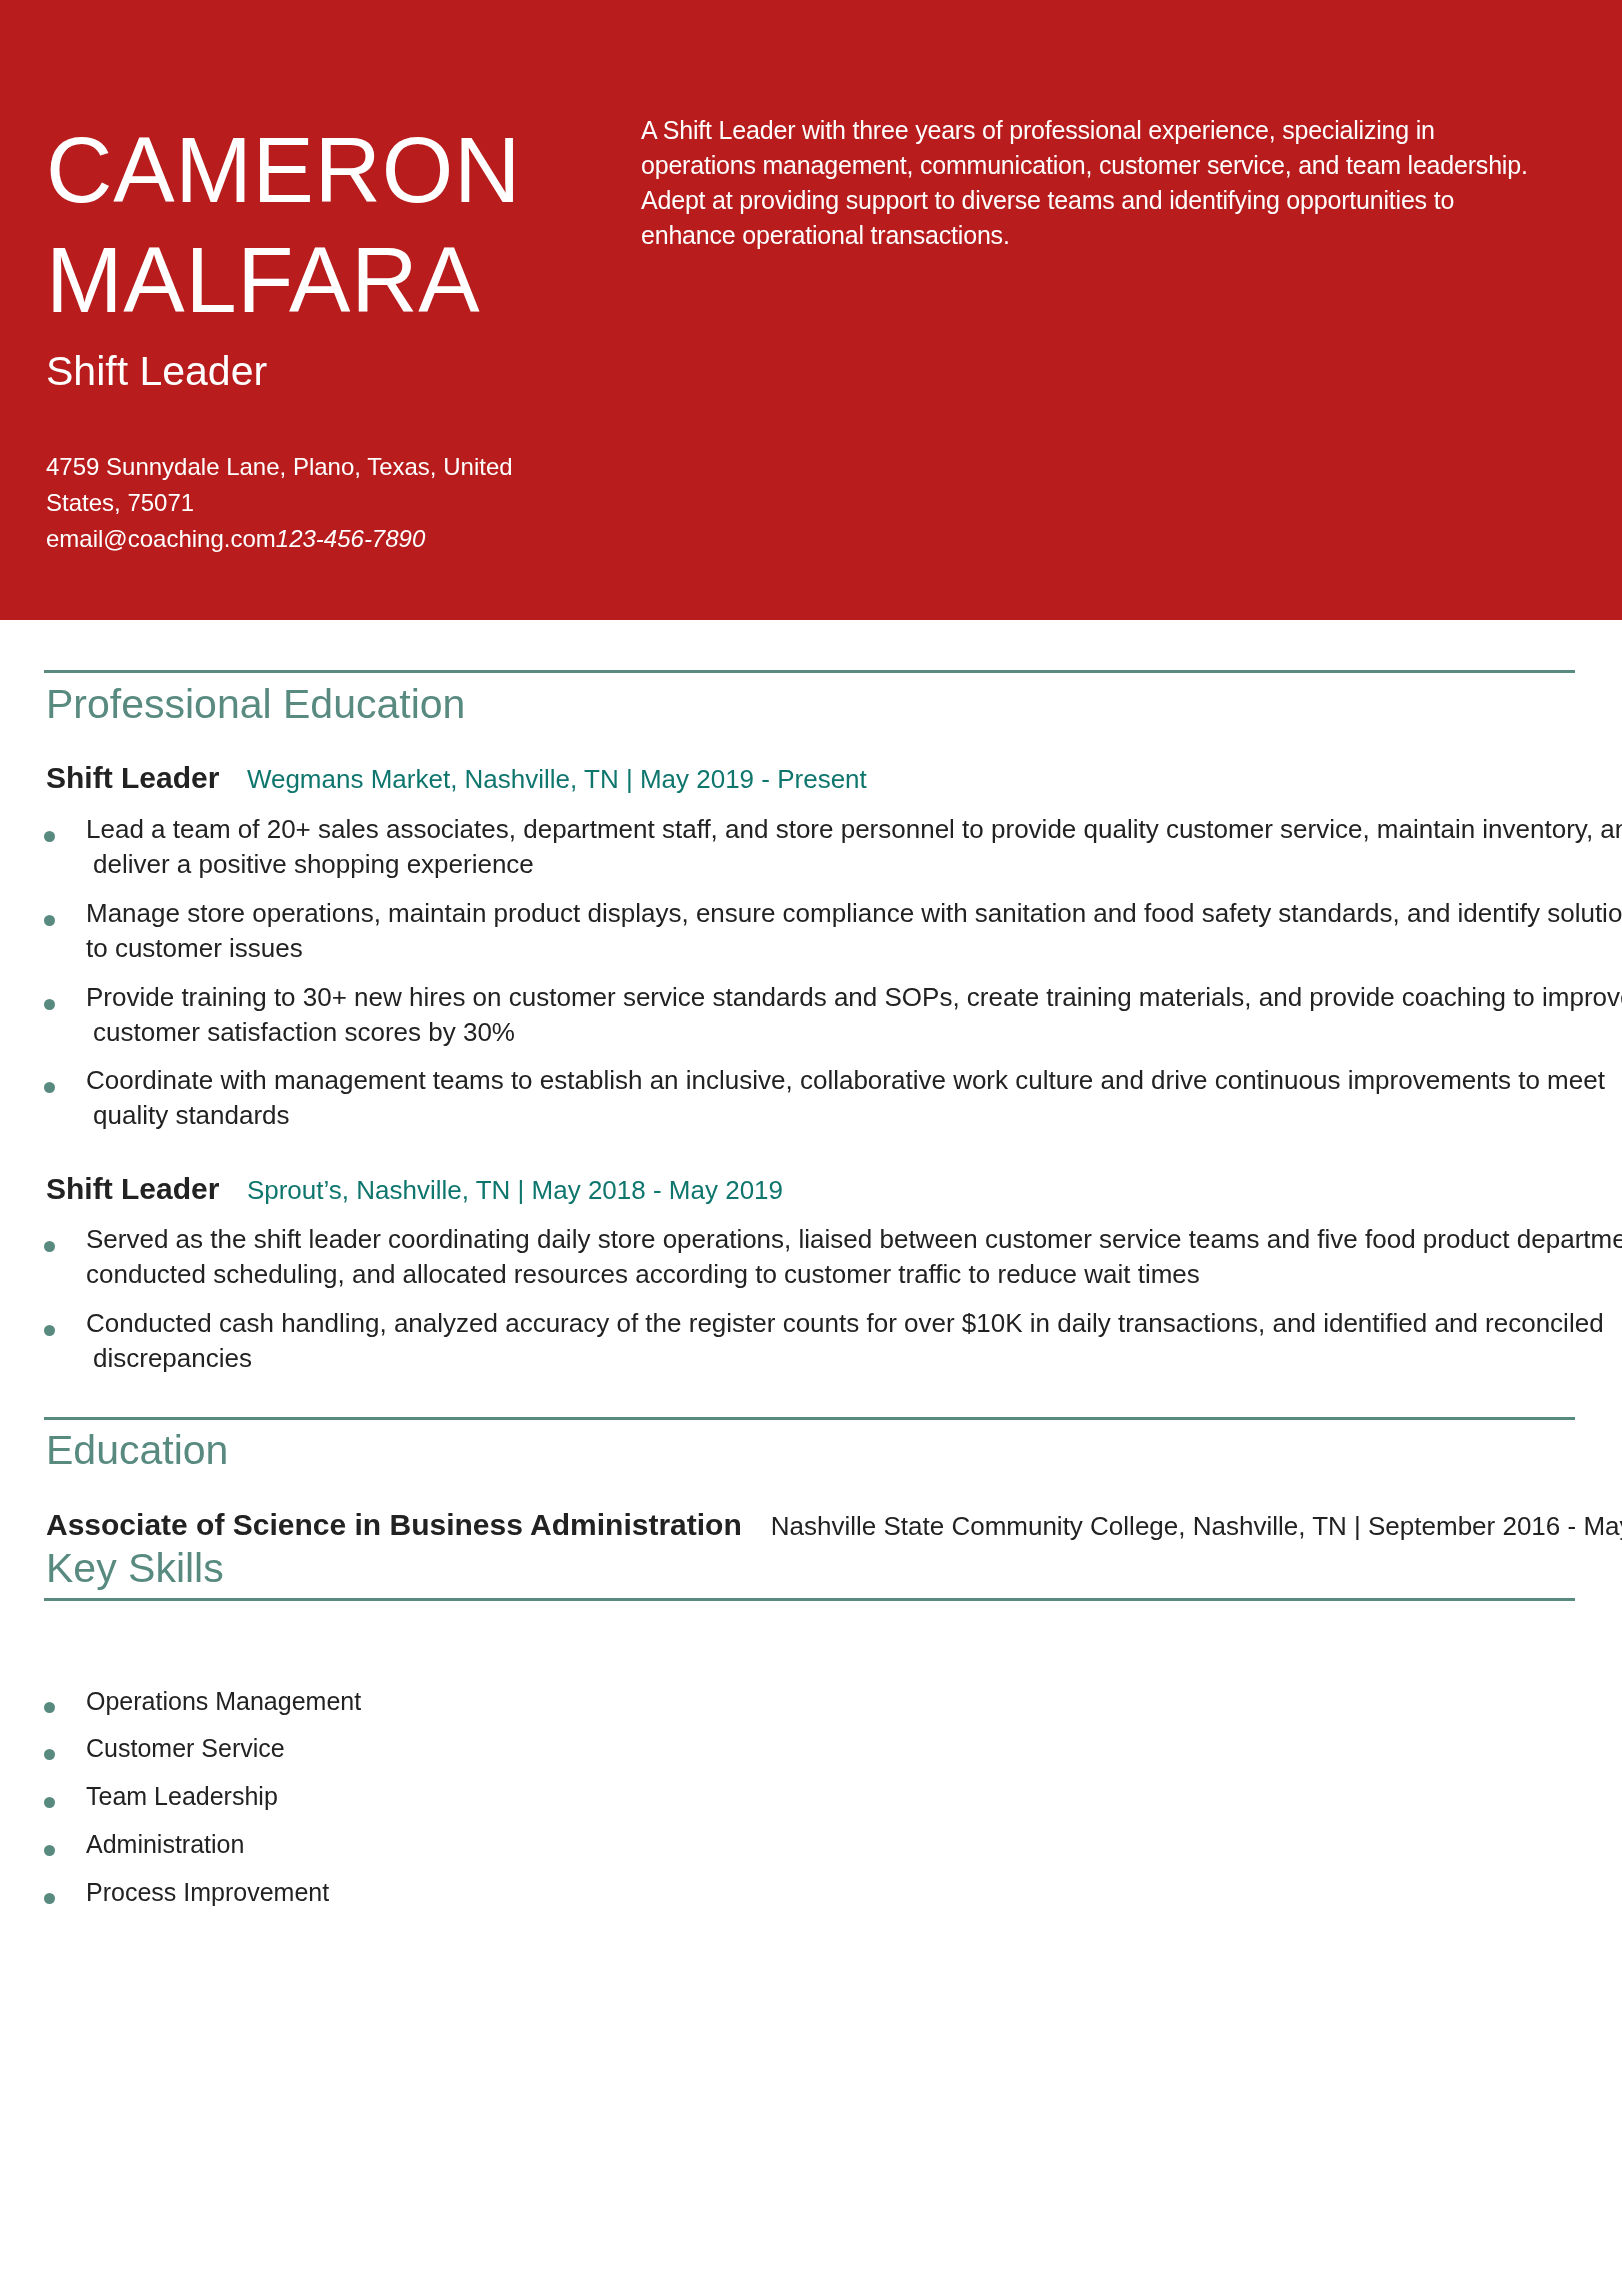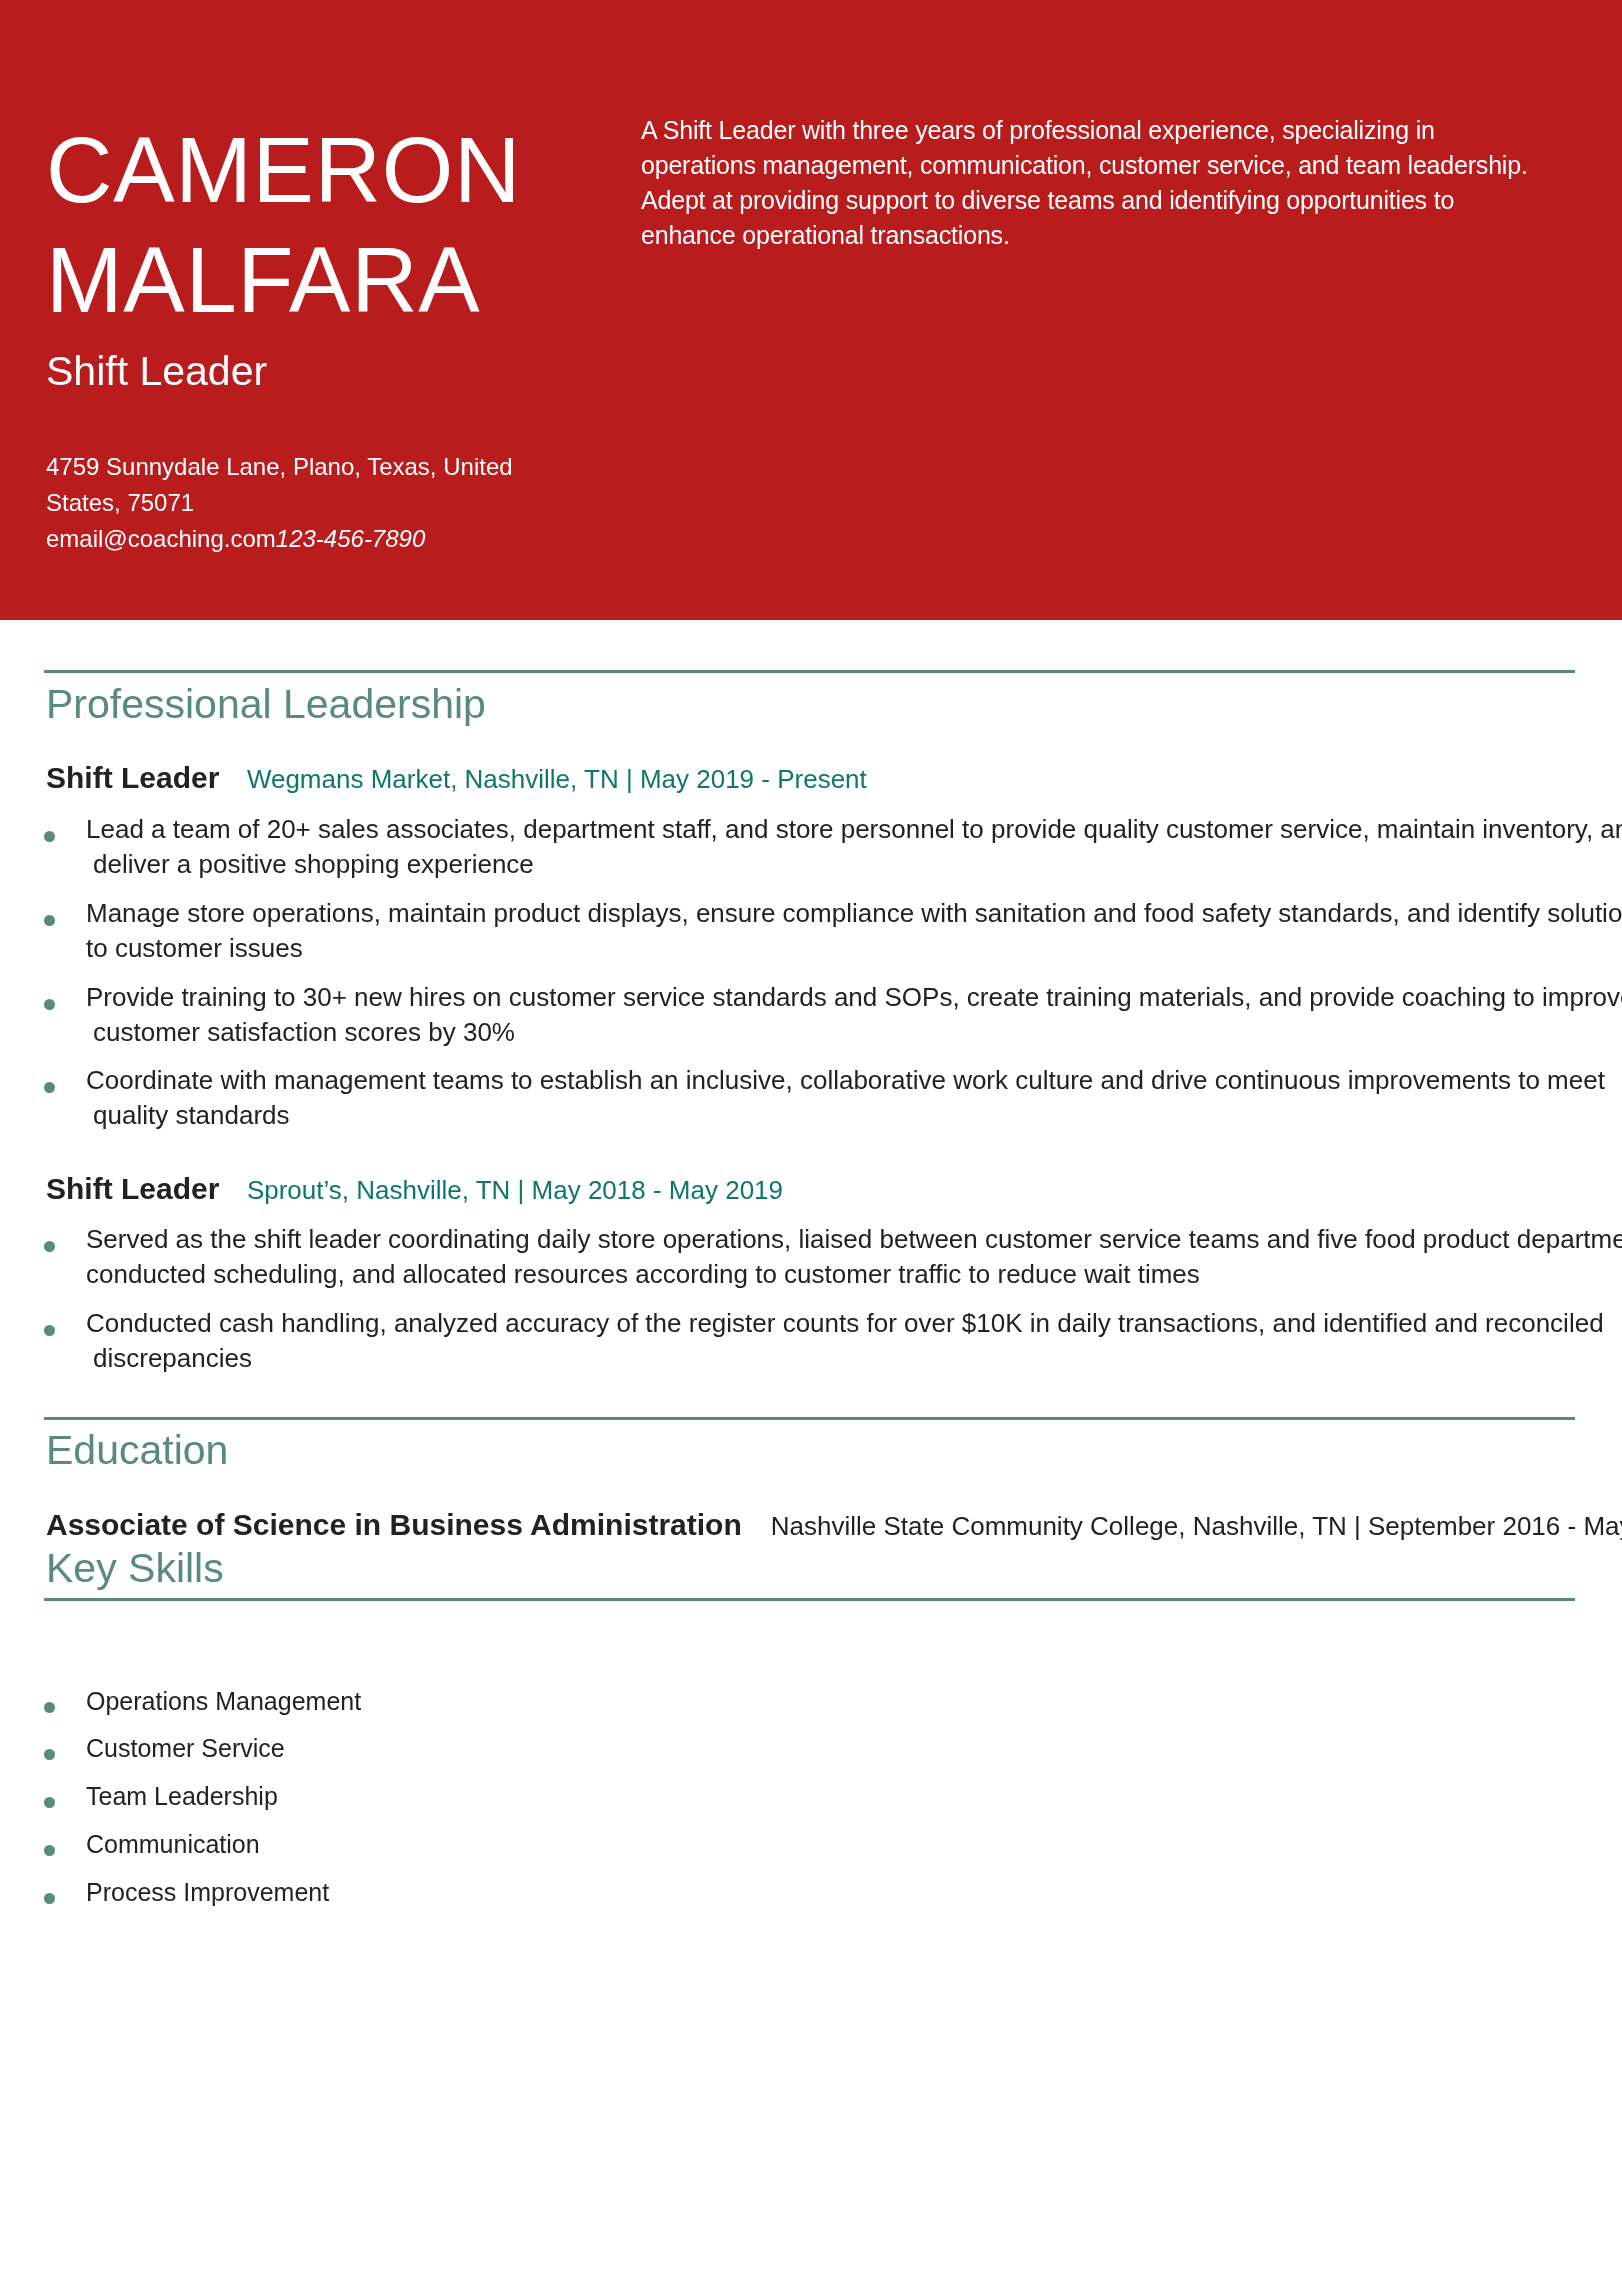--- a/index.html
+++ b/index.html
@@ -100,21 +100,21 @@
   </div>
   <div class="summary">
     <div>A Shift Leader with three years of professional experience, specializing  in</div>
     <div>operations management, communication, customer service, and team  leadership.</div>
     <div>Adept at providing support to diverse teams and identifying  opportunities to</div>
     <div>enhance operational transactions.</div>
   </div>
 </div>
 
 <div class="divider" style="top:670px"></div>
-<div class="section-title abs" style="top:679px">Professional Leadership</div>
+<div class="section-title abs" style="top:679px">Professional Education</div>
 
 <div class="job-head" style="top:759px">
   <span class="job-title">Shift Leader</span><span class="job-meta">Wegmans Market, Nashville, TN | May 2019 - Present</span>
 </div>
 
 <div class="bullet" style="top:812px">
   <span class="dot"></span>
   <span class="line">Lead a team of 20+ sales associates, department staff, and store  personnel to provide quality customer service, maintain inventory, and</span>
   <span class="line l2 indent">deliver a positive shopping experience</span>
 </div>
@@ -165,19 +165,19 @@
 <div class="skill" style="top:1731px">
   <span class="dot"></span>
   <span class="txt">Customer Service</span>
 </div>
 <div class="skill" style="top:1779px">
   <span class="dot"></span>
   <span class="txt">Team Leadership</span>
 </div>
 <div class="skill" style="top:1827px">
   <span class="dot"></span>
-  <span class="txt">Communication</span>
+  <span class="txt">Administration</span>
 </div>
 <div class="skill" style="top:1875px">
   <span class="dot"></span>
   <span class="txt">Process Improvement</span>
 </div>
 
 
 </body></html>

